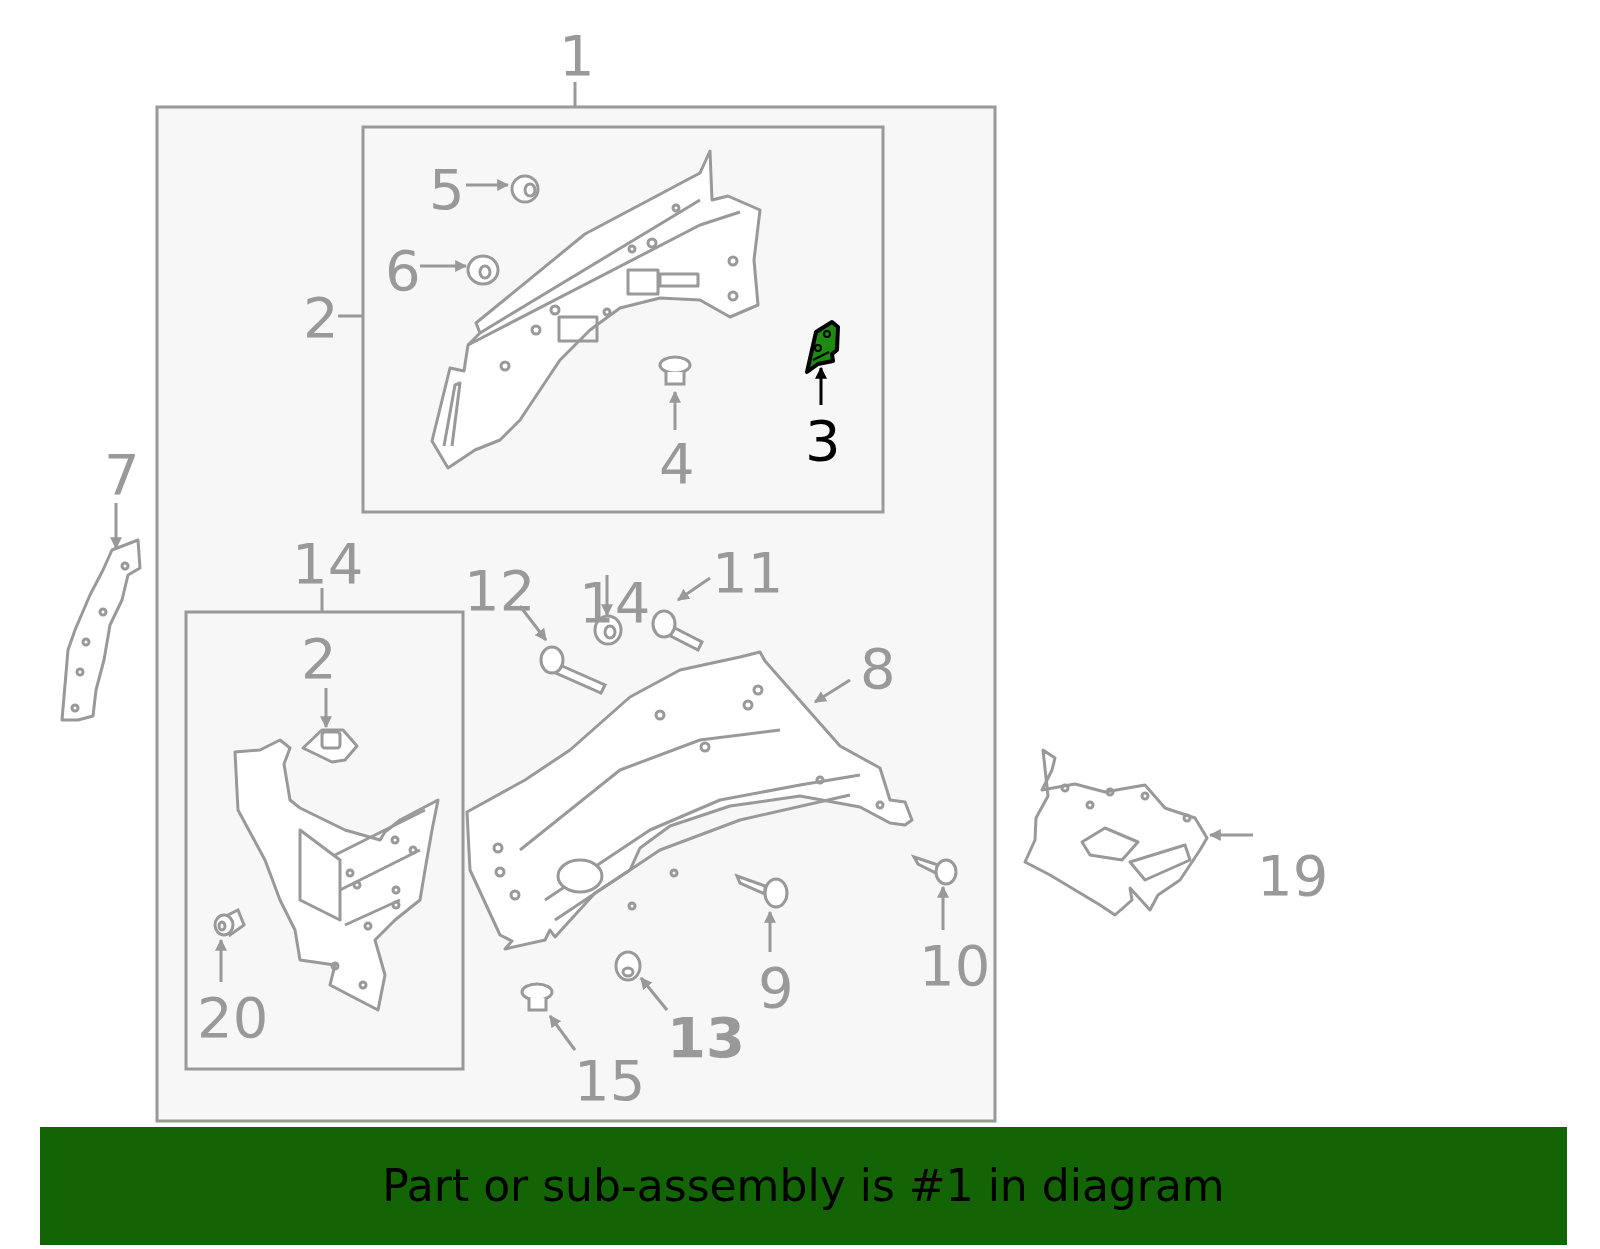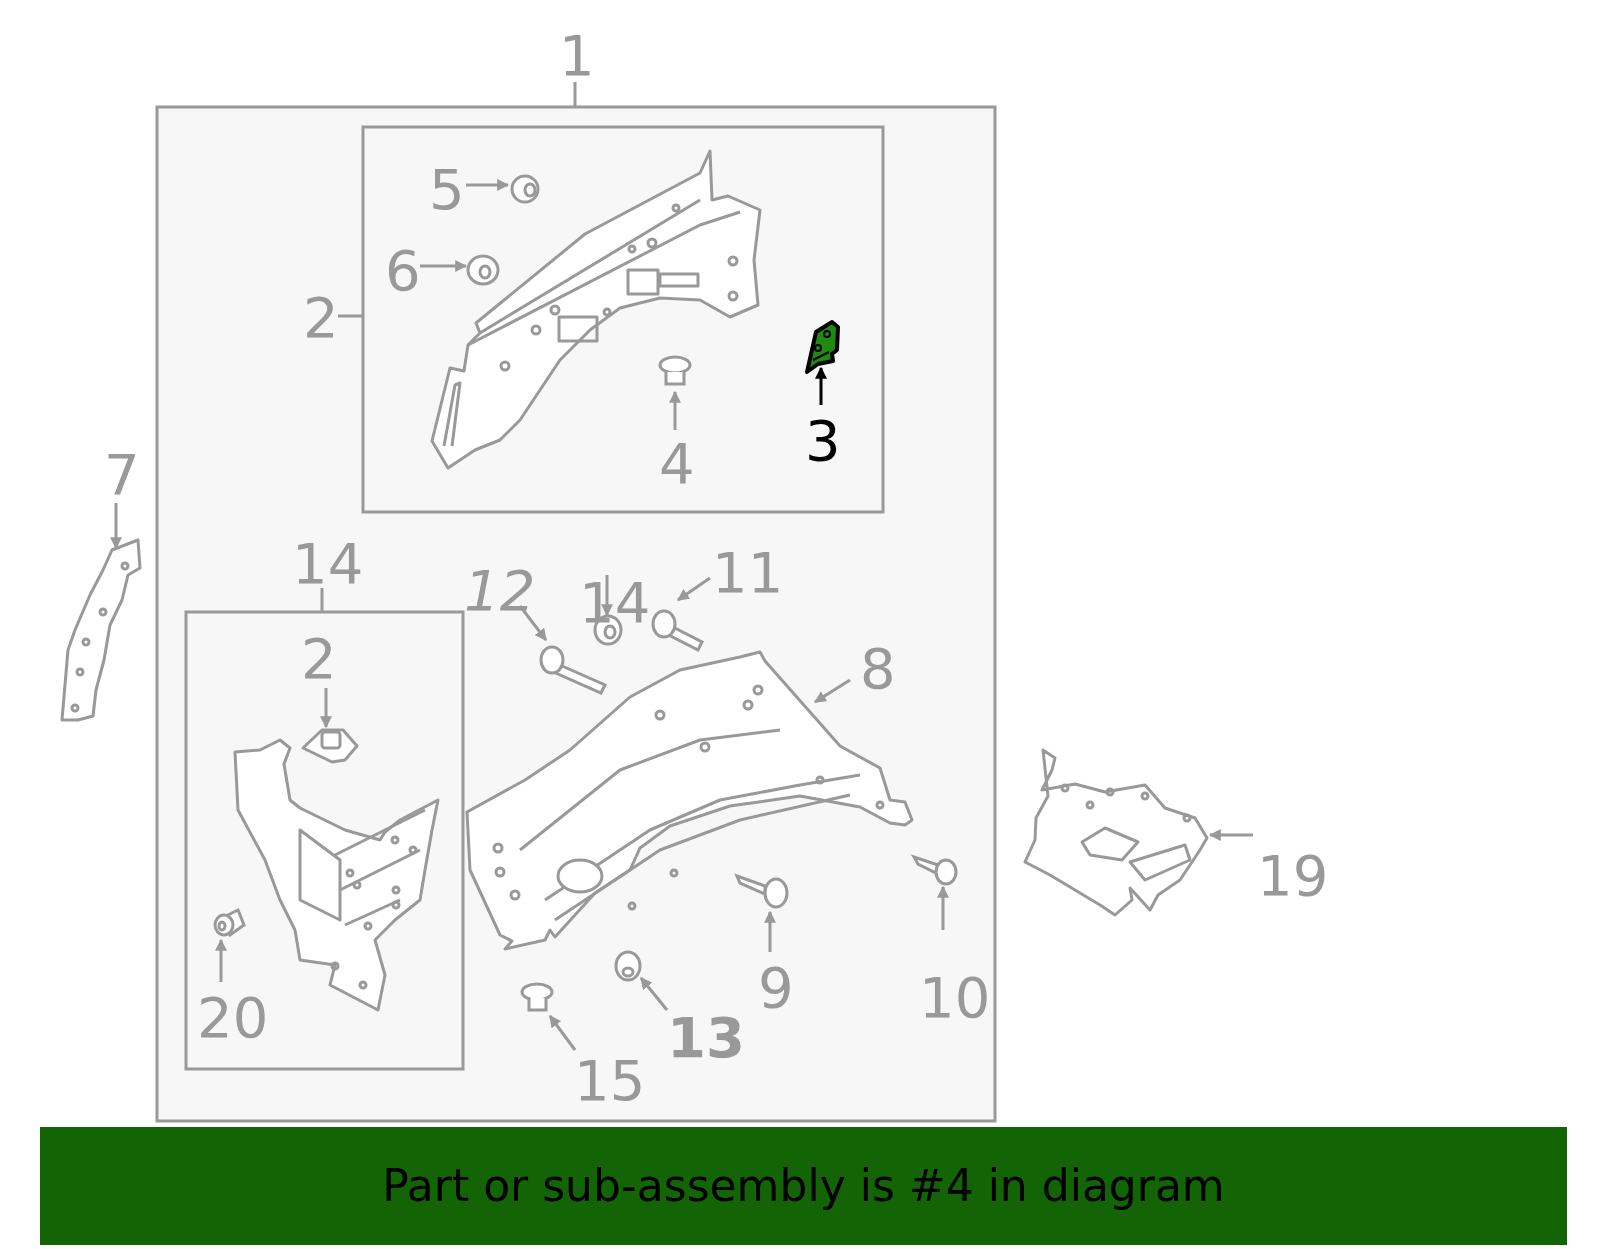--- a/index.html
+++ b/index.html
@@ -200,27 +200,27 @@
   
   <div class="callout" style="left:559px;top:28px;">1</div>
   <div class="callout" style="left:303px;top:290px;">2</div>
   <div class="callout hl" style="left:805px;top:413px;">3</div>
   <div class="callout" style="left:659px;top:436px;">4</div>
   <div class="callout" style="left:429px;top:162px;">5</div>
   <div class="callout" style="left:385px;top:243px;">6</div>
   <div class="callout" style="left:104px;top:447px;">7</div>
   <div class="callout" style="left:860px;top:641px;">8</div>
   <div class="callout" style="left:758px;top:960px;">9</div>
-  <div class="callout" style="left:919px;top:938px;margin-top:32px;">10</div>
+  <div class="callout" style="left:919px;top:938px;">10</div>
   <div class="callout" style="left:712px;top:545px;">11</div>
-  <div class="callout" style="left:464px;top:563px;font-style:italic;">12</div>
+  <div class="callout" style="left:464px;top:563px;">12</div>
   <div class="callout" style="left:667px;top:1010px;font-weight:bold;">13</div>
   <div class="callout" style="left:579px;top:528px;margin-top:47px;">14</div>
   <div class="callout" style="left:574px;top:1045px;margin-top:8px;">15</div>
   <div class="callout" style="left:292px;top:536px;">14</div>
   <div class="callout" style="left:301px;top:631px;">2</div>
   <div class="callout" style="left:197px;top:990px;">20</div>
   <div class="callout" style="left:1257px;top:812px;margin-top:36px;">19</div>
 </div>
 
 <div id="banner">
-  <div class="line">Part or sub-assembly is #4 in diagram</div>
+  <div class="line">Part or sub-assembly is #1 in diagram</div>
 </div>
 
 </body></html>

